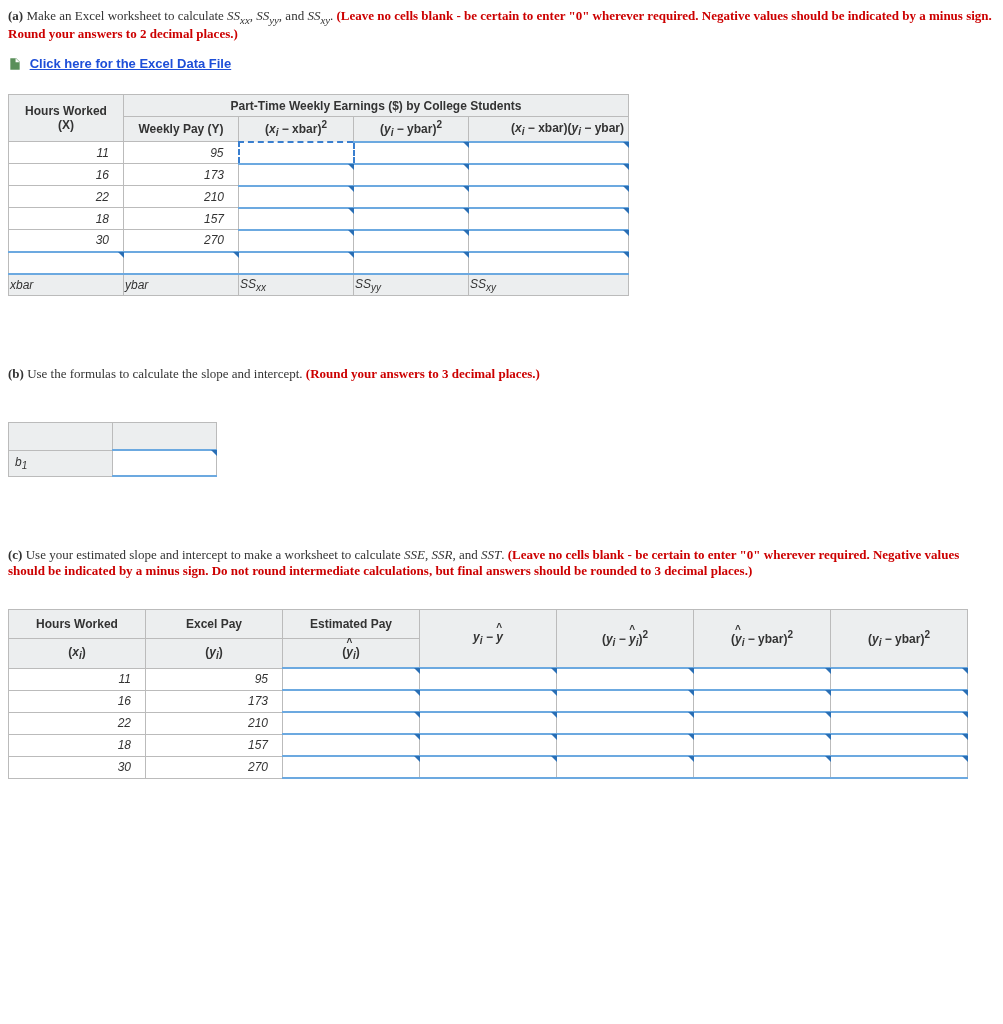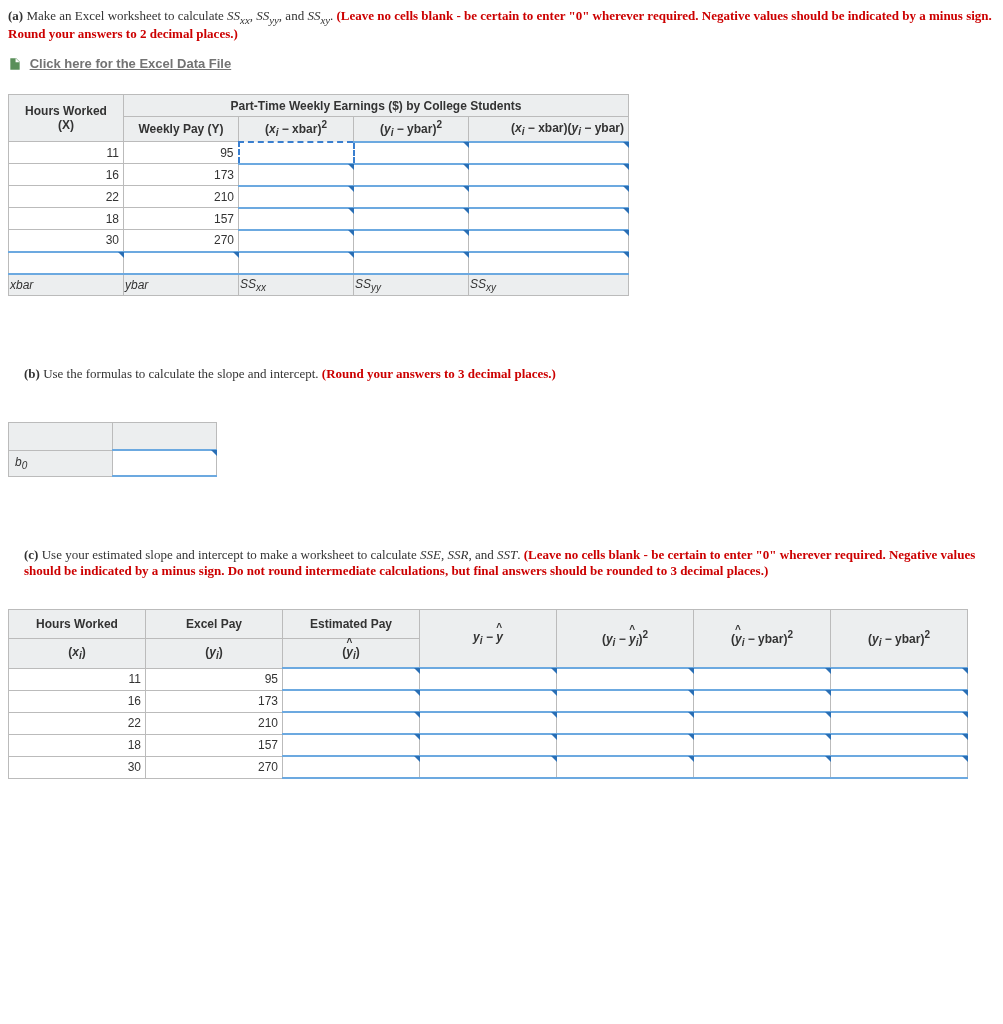--- a/index.html
+++ b/index.html
@@ -6,50 +6,51 @@
     font-family: Arial, Helvetica, sans-serif;
     font-size: 13px;
     color: #333;
     margin: 8px;
     background: #fff;
   }
   .bold { font-weight: bold; }
   .red { color: #c00; }
   .prompt-line { margin-bottom: 4px; font-family: Liberation Serif, serif; }
   .link-row { margin: 14px 0 22px 0; }
-  .link-row a { color: #737373; text-decoration: underline; font-weight: bold; }
+  .link-row a { color: #1d4ed8; text-decoration: underline; font-weight: bold; }
   .doc-icon {
     display: inline-block;
     width: 14px; height: 16px;
     vertical-align: middle;
     margin-right: 4px;
   }
   .doc-icon svg { width: 14px; height: 16px; }
 
-  .section-gap { margin-top: 70px; margin-left: 16px; }
+  .section-gap { margin-top: 70px; }
 
   
   table { border-collapse: collapse; }
   td, th {
     border: 1px solid #bbb;
     height: 22px;
     font-size: 12px;
     font-family: Arial, Helvetica, sans-serif;
   }
   th {
     background: #eceeef;
     font-weight: bold;
     text-align: center;
     padding: 2px 4px;
   }
   .num-cell {
     text-align: right;
-    padding-right: 4px;
+    padding-right: 14px;
     background: #fff;
     width: 115px;
+    font-style: italic;
   }
   .label-cell {
     background: #eceeef;
     width: 115px;
     font-style: italic;
   }
 
   
   .input-cell {
     position: relative;
@@ -195,21 +196,21 @@
   <span class="bold red">(Round your answers to 3 decimal places.)</span>
 </div>
 
 <table class="tblB" style="margin-top:40px;">
   <tbody>
       <tr>
     <th></th>
     <th></th>
   </tr>
   <tr>
-    <td class="label-cell" style="text-align:left;padding-left:6px;"><span class="m">b</span><sub>0</sub></td>
+    <td class="label-cell" style="text-align:left;padding-left:6px;"><span class="m">b</span><sub>1</sub></td>
     <td class="input-cell"></td>
   </tr>
 </tbody>
   </table>
 
 <div class="section-gap prompt-line">
   <span class="bold">(c)</span>
   <span>Use your estimated slope and intercept to make a worksheet to calculate <span class="m">SSE</span>, <span class="m">SSR</span>, and <span class="m">SST</span>. </span>
   <span class="bold red">(Leave no cells blank - be certain to enter "0" wherever required. Negative values should be indicated by a minus sign. Do not round intermediate calculations, but final answers should be rounded to 3 decimal places.)</span>
 </div>

